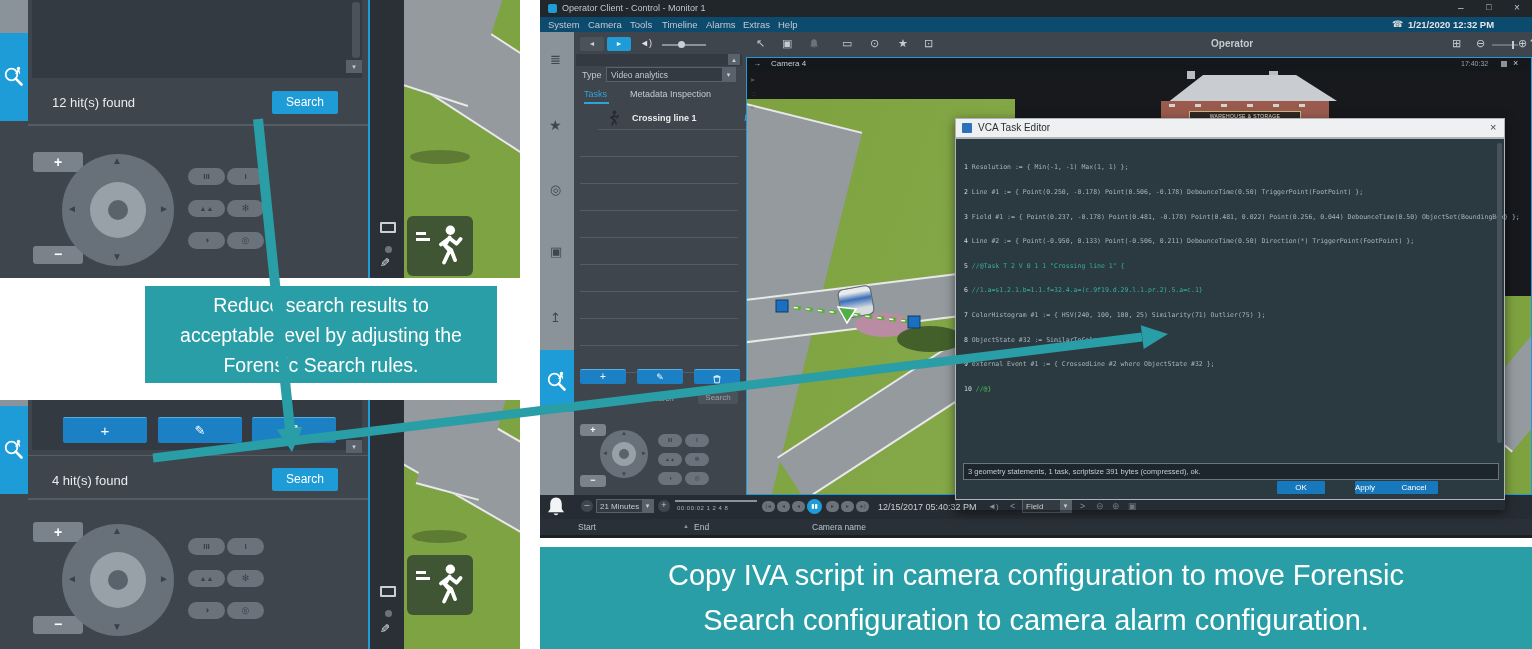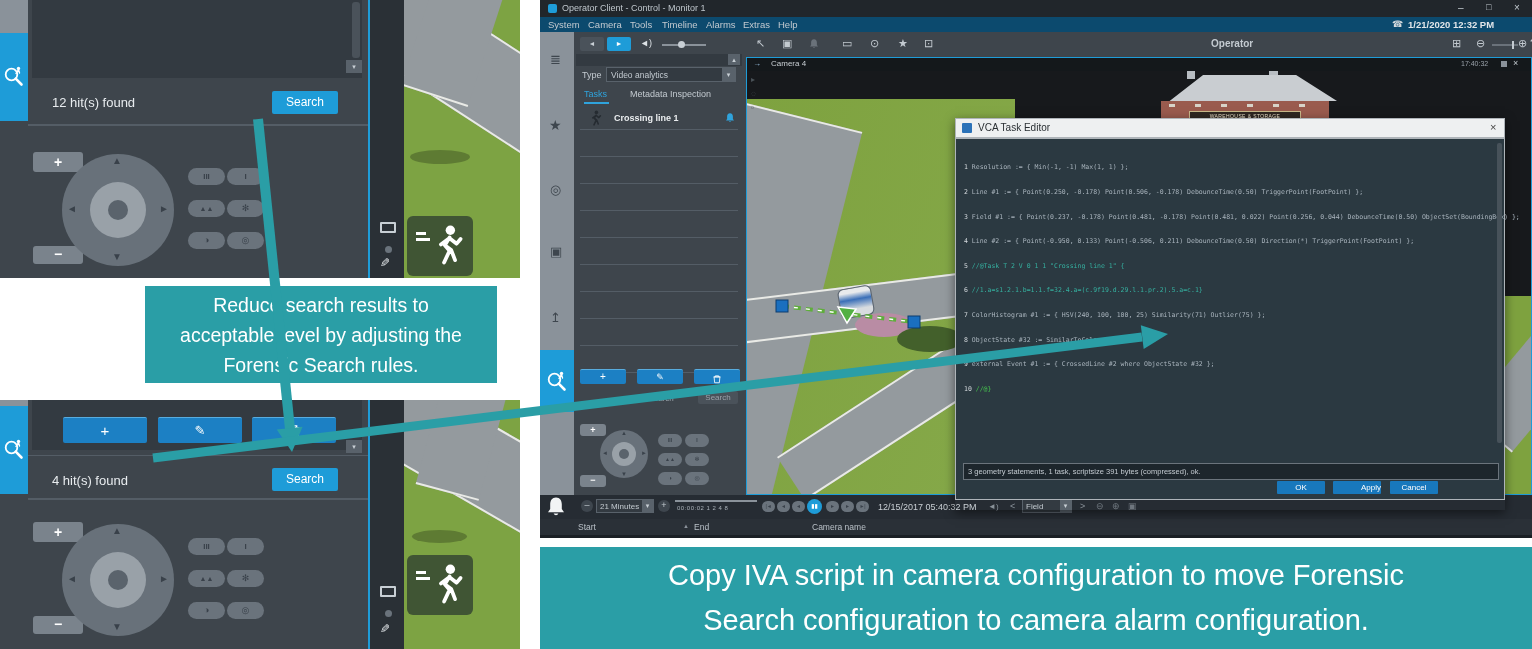--- a/index.html
+++ b/index.html
@@ -233,21 +233,21 @@
       <div class="abs ddl" style="left:32px;top:35px;width:130px;height:15px">
         <span class="abs" style="left:4px;top:2px;font-size:8.5px">Video analytics</span>
         <span class="abs caret" style="right:0;top:0;width:13px;height:13px;line-height:13px">▾</span>
       </div>
 
       <span class="abs" style="left:10px;top:57px;font-size:9px;color:#2FA3DC">Tasks</span>
       <div class="abs" style="left:10px;top:70px;width:25px;height:2px;background:#2FA3DC"></div>
       <span class="abs" style="left:56px;top:57px;font-size:9px;color:#C3CAD0">Metadata Inspection</span>
 
       <div class="abs" style="left:2px;top:76px;width:166px;height:270px">
-        <div class="abs" style="left:0;top:0;width:166px;height:22px">
+        <div class="abs" style="left:18px;top:0;width:166px;height:22px">
           <span class="abs" style="left:12px;top:2px;color:#252B31">
             <svg width="15" height="17" viewBox="0 0 24 28">
                 <circle cx="13.5" cy="4" r="3" fill="currentColor"></circle>
                 <path d="M13 8.5 L10 13.5 L13 17 L9.5 24.5 M10 13.5 L14 16.5 L16.5 23 M13 9 L7.5 13 M13 9 L17.5 12.5 L20 9.5" stroke="currentColor" stroke-width="2.6" fill="none" stroke-linecap="round" stroke-linejoin="round"></path>
               </svg>
           </span>
           <span class="abs" style="left:38px;top:5px;font-size:9px;font-weight:bold;color:#EAEDEF">Crossing line 1</span>
           <span class="abs" style="left:148px;top:4px;color:#2FA3DC">
             <svg width="12" height="12" viewBox="0 0 12 12">
                 <path d="M6 1.2 C4 1.2 3.1 2.8 3.1 4.6 L3.1 7 L2 8.6 L10 8.6 L8.9 7 L8.9 4.6 C8.9 2.8 8 1.2 6 1.2 Z M4.8 9.3 A1.3 1.3 0 0 0 7.2 9.3 Z" fill="currentColor"></path>
@@ -377,21 +377,21 @@
           <div><b>6</b> <span class="cm">//1.a=s1.2.1.b=1.1.f=32.4.a=(c.9f19.d.29.l.1.pr.2).5.a=c.1}</span></div>
           <div><b>7</b> <span class="ln">ColorHistogram #1 := { HSV(240, 100, 100, 25) Similarity(71) Outlier(75) };</span></div>
           <div><b>8</b> <span class="ln">ObjectState #32 := SimilarToColor #1;</span></div>
           <div><b>9</b> <span class="ln">external Event #1 := { CrossedLine #2 where ObjectState #32 };</span></div>
           <div><b>10</b> <span class="gr">//@}</span></div>
         </div>
         <div class="abs" style="left:541px;top:4px;width:5px;height:300px;background:#47525A;border-radius:2px"></div>
         <div class="abs" style="left:7px;top:324px;width:536px;height:17px;background:#1D262C;border:1px solid #6B747C;color:#C3CAD0;font-size:7.5px;line-height:15px;padding-left:4px">3 geometry statements, 1 task, scriptsize 391 bytes (compressed), ok.</div>
       </div>
       <div class="abs" style="left:322px;top:363px;width:48px;height:13px;background:#1878BC;color:#fff;font-size:8px;line-height:13px;text-align:center;border-radius:1px">OK</div>
-      <div class="abs" style="left:378px;top:363px;width:48px;height:13px;background:#1878BC;color:#fff;font-size:8px;line-height:13px;text-align:right;border-radius:1px">Apply</div>
+      <div class="abs" style="left:400px;top:363px;width:48px;height:13px;background:#1878BC;color:#fff;font-size:8px;line-height:13px;text-align:left;border-radius:1px">Apply</div>
       <div class="abs" style="left:435px;top:363px;width:48px;height:13px;background:#1878BC;color:#fff;font-size:8px;line-height:13px;text-align:center;border-radius:1px">Cancel</div>
     </div>
 
     <div class="abs" style="left:0;top:495px;width:992px;height:24px;background:#262C33">
       <span class="abs" style="left:4px;top:0;color:#F2F4F5">
         <svg width="24" height="24" viewBox="0 0 12 12">
             <path d="M6 1.2 C4 1.2 3.1 2.8 3.1 4.6 L3.1 7 L2 8.6 L10 8.6 L8.9 7 L8.9 4.6 C8.9 2.8 8 1.2 6 1.2 Z M4.8 9.3 A1.3 1.3 0 0 0 7.2 9.3 Z" fill="currentColor"></path>
           </svg>
       </span>
       <div class="abs" style="left:41px;top:5px;width:12px;height:12px;border-radius:50%;background:#3E464E;color:#C3CAD0;font-size:9px;line-height:11px;text-align:center">–</div>

